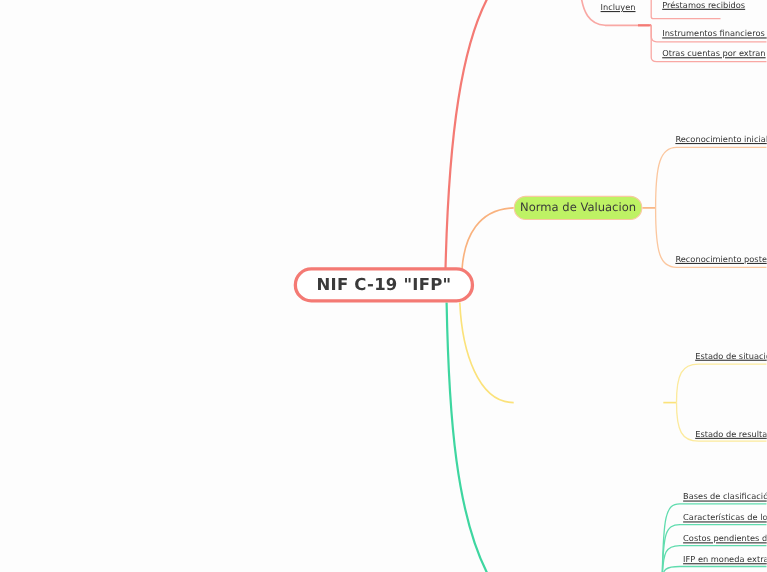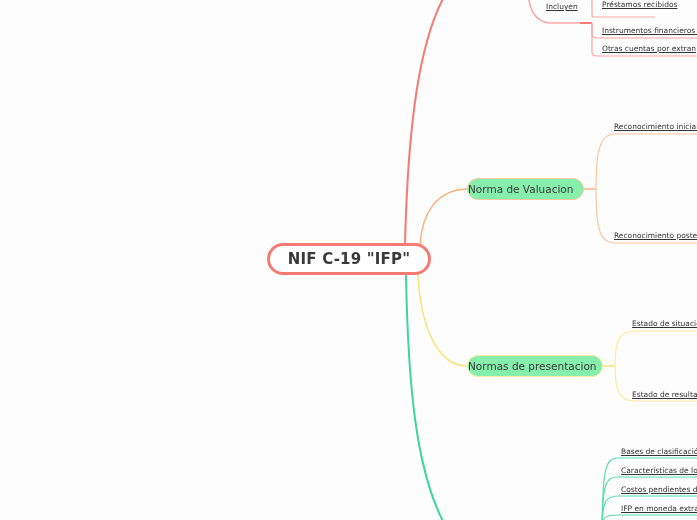--- a/index.html
+++ b/index.html
@@ -37,23 +37,23 @@
       font-size: 15px;
       font-weight: bold;
       color: #3a3a3a;
       display: flex; align-items: center; justify-content: center;
       letter-spacing: 0.2px;
     }
     .main {
       height: 22px;
       border: 1.5px solid;
       border-radius: 11px;
-      background: #86efac;
+      background: #bef264;
       font-size: 10.5px;
-      display: flex; align-items: center; 
+      display: flex; align-items: center; justify-content: center;
       color: #3a3a3a;
     }
     .main.valuacion { left: 467px; top: 178px; width: 117px; border-color: #f9c9a0; }
     .main.presentacion { left: 467px; top: 355px; width: 136px; border-color: #fbe9a0; }
     .leaf {
       font-size: 7.5px;
       color: #333;
       height: 12px;
       line-height: 12px;
       text-decoration: underline;
@@ -112,23 +112,20 @@
   <div class="node main valuacion">
     <span>Norma de Valuacion</span>
   </div>
   <div class="node leaf" style="left:614px; top:121px;">
     <span>Reconocimiento inicial</span>
   </div>
   <div class="node leaf" style="left:614px; top:230px;">
     <span>Reconocimiento posterio</span>
   </div>
 
-  <div class="node main presentacion">
-    <span>Normas de presentacion</span>
-  </div>
   <div class="node leaf" style="left:632px; top:318px;">
     <span>Estado de situación</span>
   </div>
   <div class="node leaf" style="left:632px; top:389px;">
     <span>Estado de resultad</span>
   </div>
 
   <div class="node leaf" style="left:621px; top:446px;">
     <span>Bases de clasificación</span>
   </div>

